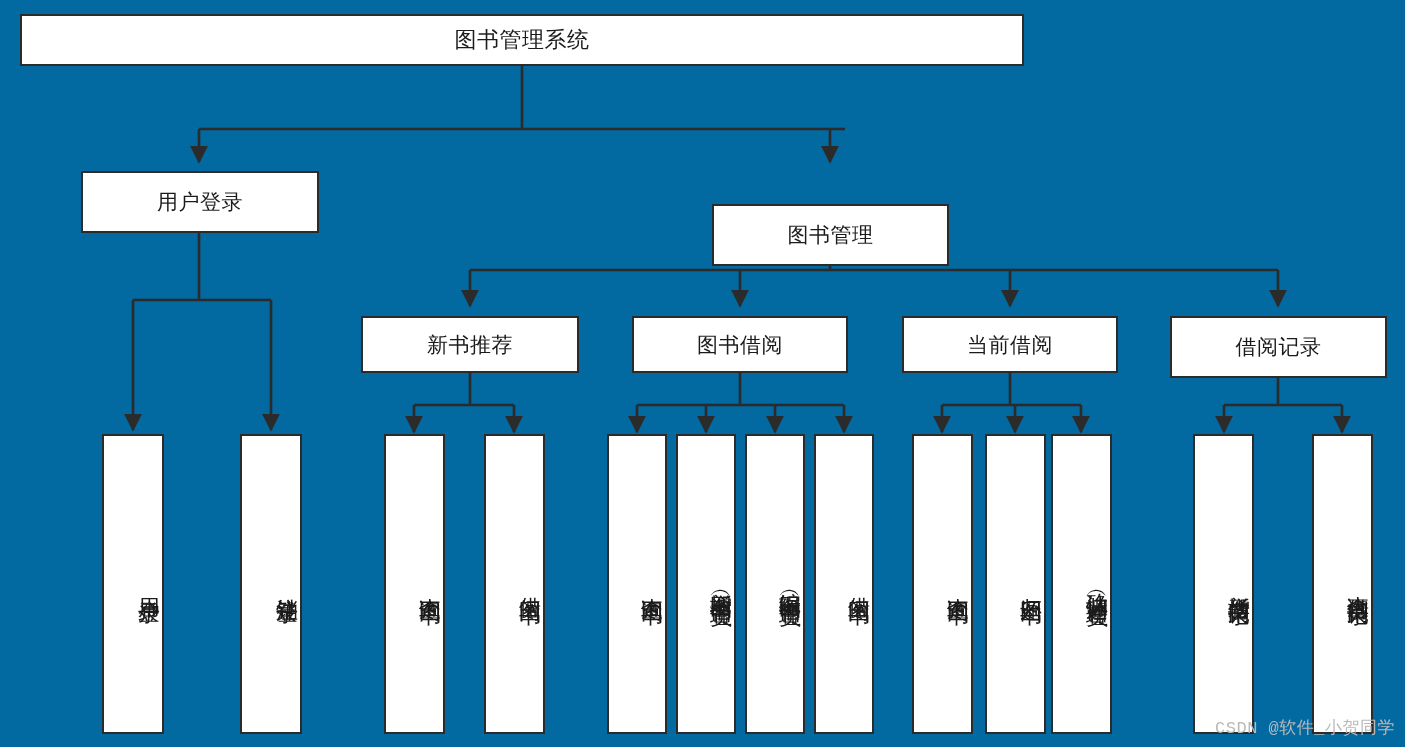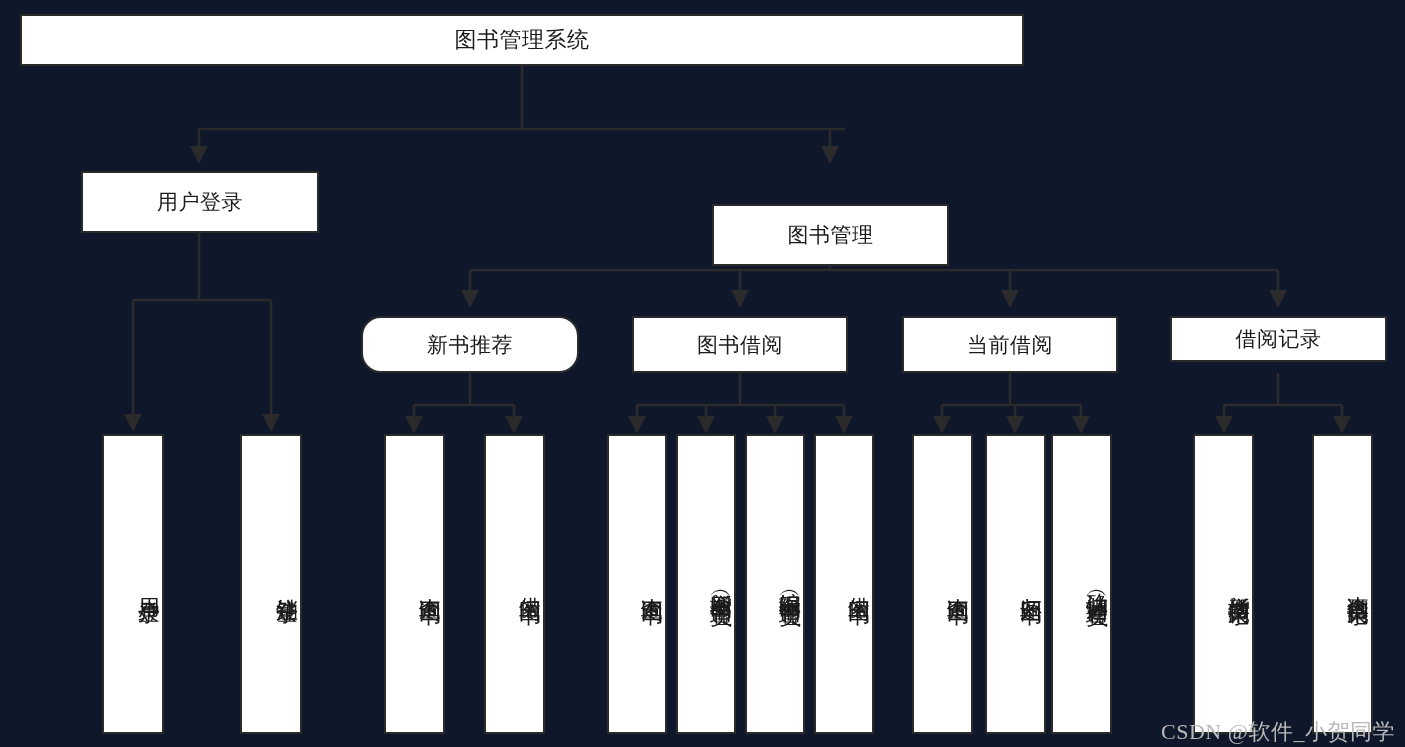--- a/index.html
+++ b/index.html
@@ -5,21 +5,21 @@
 <style>
   html, body {
     margin: 0;
     padding: 0;
     background: #ffffff;
   }
   #diagram-root {
     position: relative;
     width: 1405px;
     height: 747px;
-    background: #0f172a;
+    background: #0369a1;
     font-family: "Liberation Sans", "DejaVu Sans", sans-serif;
     overflow: hidden;
   }
   #connector-layer {
     position: absolute;
     left: 0;
     top: 0;
     width: 1405px;
     height: 747px;
     pointer-events: none;
@@ -54,24 +54,24 @@
   }
   .node-leaf .leaf-text {
     writing-mode: vertical-rl;
     text-orientation: upright;
     display: block;
     text-align: left;
   }
   #watermark {
     position: absolute;
     right: 10px;
-    bottom: 0;
-    font-size: 22px;
+    bottom: 8px;
+    font-size: 17px;
     color: #b9b9b9;
-    font-family: Liberation Serif, serif;
+    font-family: Liberation Mono, monospace;
     white-space: nowrap;
     letter-spacing: 0.5px;
   }
 </style>
 </head>
 <body>
 
 <div id="diagram-root">
 
   <svg id="connector-layer" viewBox="0 0 1405 747" width="1405" height="747" xmlns="http://www.w3.org/2000/svg">
@@ -128,30 +128,30 @@
     <span>图书管理系统</span>
   </div>
 
   <div class="node node-h" style="left:81px; top:171px; width:238px; height:62px;">
     <span>用户登录</span>
   </div>
   <div class="node node-h" style="left:712px; top:171px; width:237px; height:62px;margin-top:33px;">
     <span>图书管理</span>
   </div>
 
-  <div class="node node-h" style="left:361px; top:316px; width:218px; height:57px;border-radius:20px;">
+  <div class="node node-h" style="left:361px; top:316px; width:218px; height:57px;">
     <span>新书推荐</span>
   </div>
   <div class="node node-h" style="left:902px; top:316px; width:216px; height:57px;">
     <span>当前借阅</span>
   </div>
   <div class="node node-h" style="left:632px; top:316px; width:216px; height:57px;">
     <span>图书借阅</span>
   </div>
-  <div class="node node-h" style="left:1170px; top:316px; width:217px; height:46px;">
+  <div class="node node-h" style="left:1170px; top:316px; width:217px; height:62px;">
     <span>借阅记录</span>
   </div>
 
   <div class="node node-leaf" style="left:102px; top:434px; width:62px; height:300px;">
     <span class="leaf-text">用户登录</span>
   </div>
   <div class="node node-leaf" style="left:240px; top:434px; width:62px; height:300px;">
     <span class="leaf-text">注销登录</span>
   </div>
 

